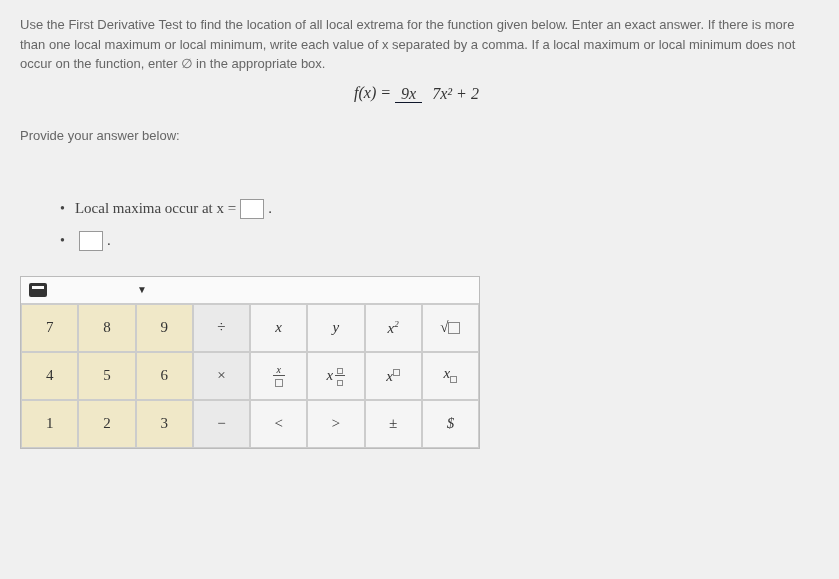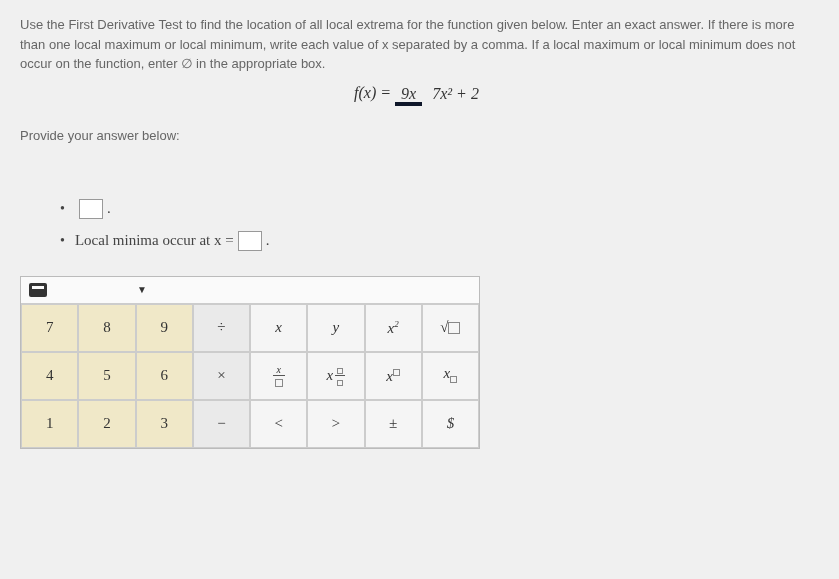--- a/index.html
+++ b/index.html
@@ -25,21 +25,21 @@
       font-size: 16px;
       margin: 10px 0 25px 0;
       color: #333;
     }
     .fraction {
       display: inline-block;
       vertical-align: middle;
       text-align: center;
     }
     .fraction .num {
-      border-bottom: 4px solid #0f172a;
+      border-bottom: 1px solid #0f172a;
       padding: 0 6px;
     }
     .fraction .den {
       padding: 0 6px;
     }
     .provide {
       font-size: 13px;
       color: #666;
       margin-bottom: 56px;
     }
@@ -157,26 +157,26 @@
     <span class="num">9x</span>
     <span class="den">7x² + 2</span>
   </span>
 </div>
 
 <div class="provide">Provide your answer below:</div>
 
 <div class="answers">
   <div class="answer-line">
     <span class="bullet">•</span>
+    <span>Local maxima occur at x =</span>
     <span class="answer-input"></span>
     <span class="period">.</span>
   </div>
   <div class="answer-line">
     <span class="bullet">•</span>
-    <span>Local minima occur at x =</span>
     <span class="answer-input"></span>
     <span class="period">.</span>
   </div>
 </div>
 
 <div class="keypad-container">
   <div class="keypad-toolbar">
     <span class="calc-icon"></span>
     <span class="dropdown-arrow">▼</span>
   </div>

